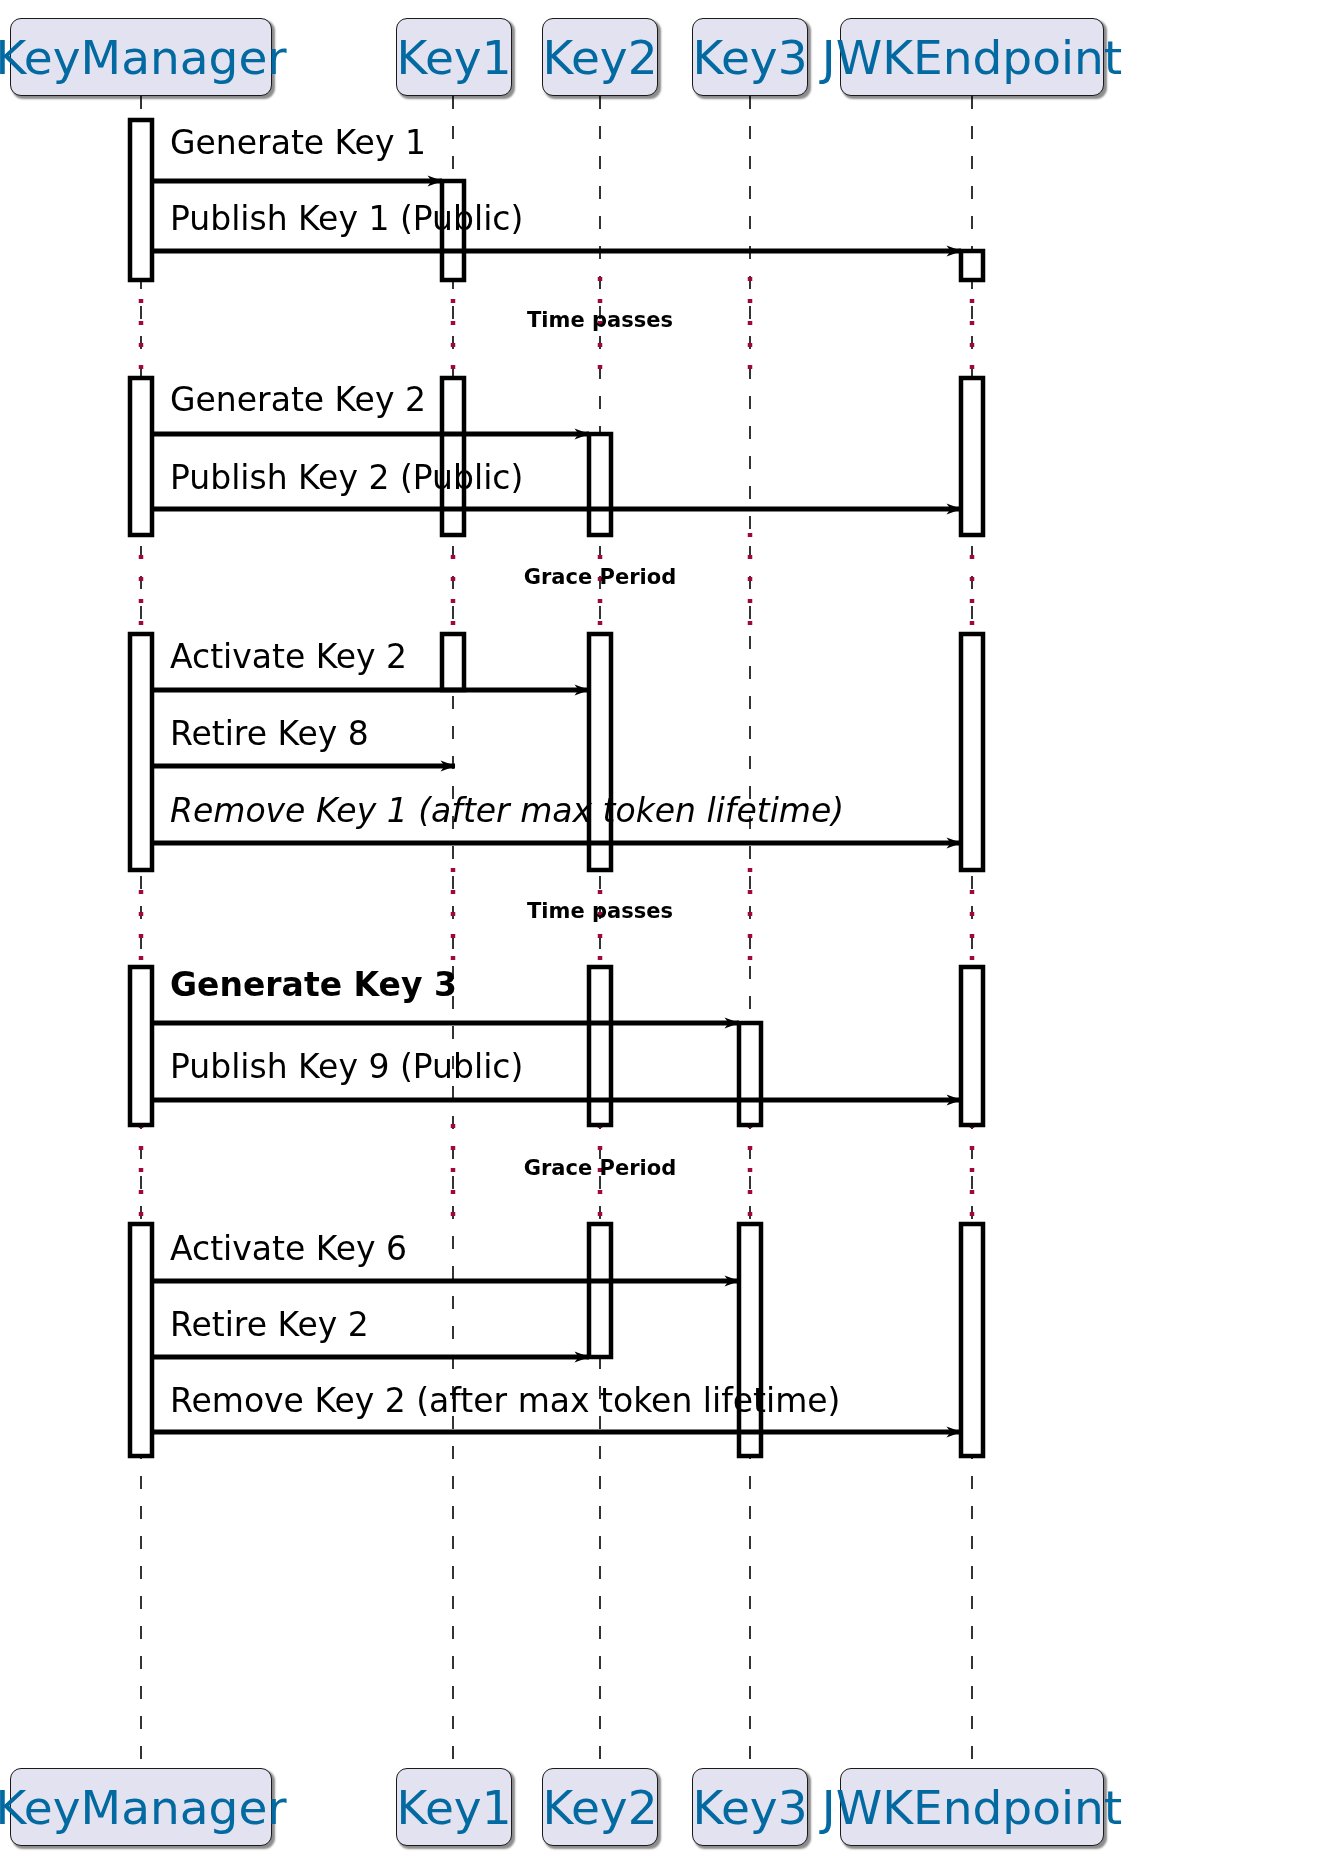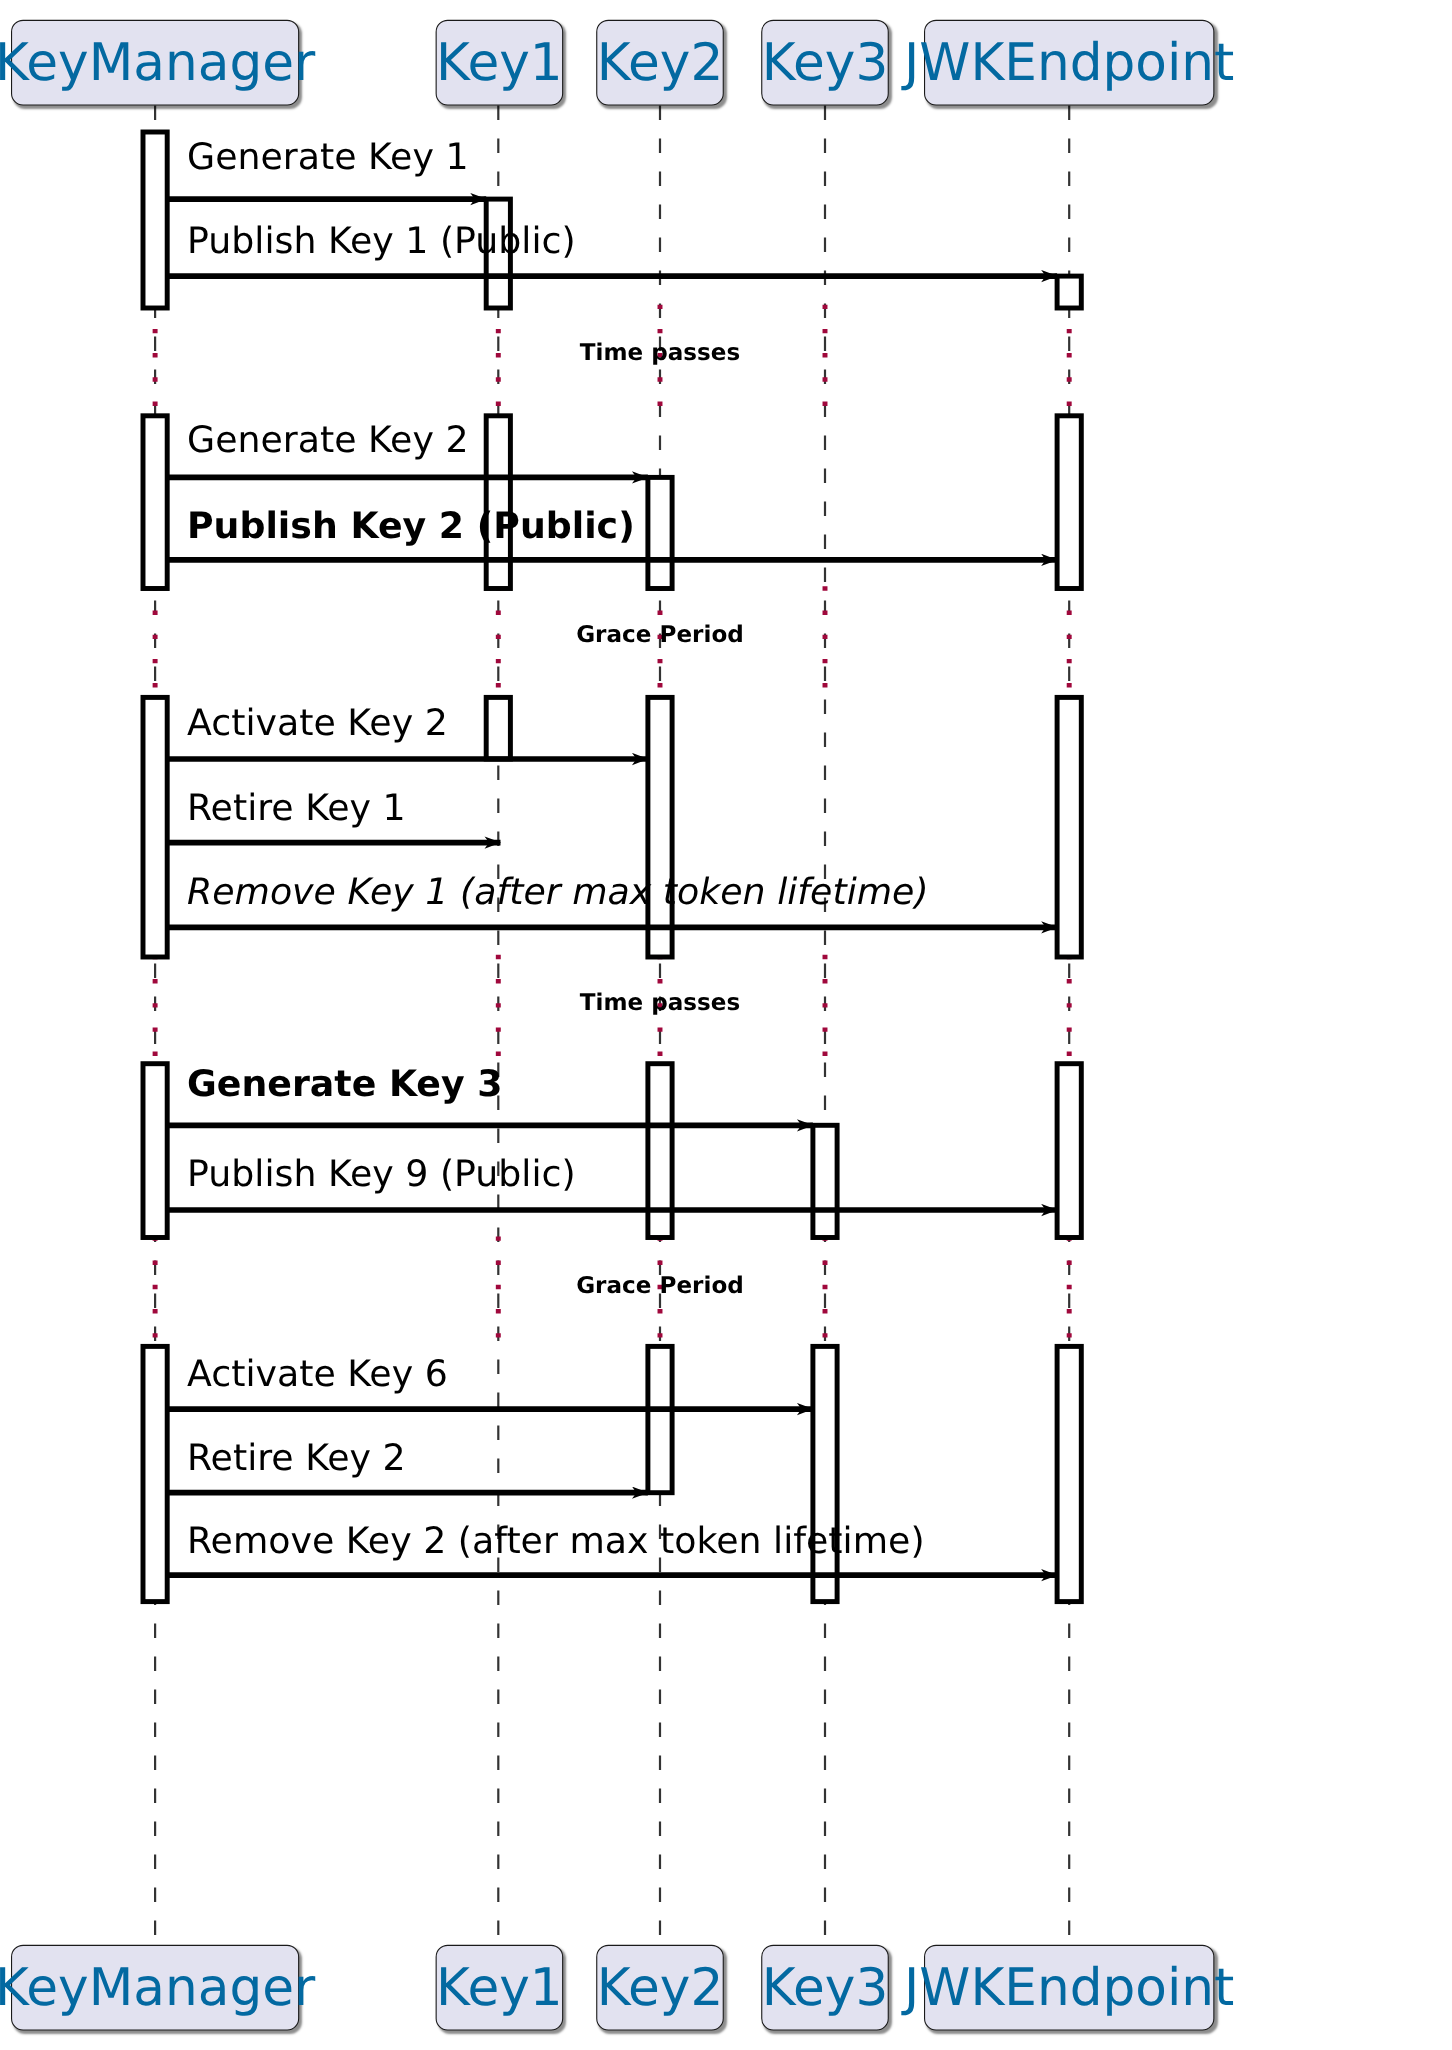--- a/index.html
+++ b/index.html
@@ -171,23 +171,23 @@
         <span class="participant-label">Key3</span>
       </div>
       <div class="participant-box" style="left: 840px; top: 1768px; width: 264px; height: 78px;">
         <span class="participant-label">JWKEndpoint</span>
       </div>
     </div>
   <div id="message-labels">
       <div class="msg-label" style="left: 170px; top: 126px; text-align: center;">Generate Key 1</div>
       <div class="msg-label" style="left: 170px; top: 202px; text-align: center;">Publish Key 1 (Public)</div>
       <div class="msg-label" style="left: 170px; top: 383px;">Generate Key 2</div>
-      <div class="msg-label" style="left: 170px; top: 461px; font-weight: bold;">Publish Key 2 (Public)</div>
+      <div class="msg-label" style="left: 170px; top: 461px;">Publish Key 2 (Public)</div>
       <div class="msg-label" style="left: 170px; top: 640px;">Activate Key 2</div>
-      <div class="msg-label" style="left: 170px; top: 717px;">Retire Key 1</div>
+      <div class="msg-label" style="left: 170px; top: 717px;">Retire Key 8</div>
       <div class="msg-label" style="left: 170px; top: 794px; font-style: italic;">Remove Key 1 (after max token lifetime)</div>
       <div class="msg-label" style="left: 170px; top: 968px; font-weight: bold;">Generate Key 3</div>
       <div class="msg-label" style="left: 170px; top: 1050px;">Publish Key 9 (Public)</div>
       <div class="msg-label" style="left: 170px; top: 1232px;">Activate Key 6</div>
       <div class="msg-label" style="left: 170px; top: 1308px;">Retire Key 2</div>
       <div class="msg-label" style="left: 170px; top: 1384px;">Remove Key 2 (after max token lifetime)</div>
     </div>
   <div id="divider-labels">
       <div class="divider-label" style="left: 400px; top: 310px; width: 400px;">Time passes</div>
       <div class="divider-label" style="left: 400px; top: 567px; width: 400px;">Grace Period</div>

